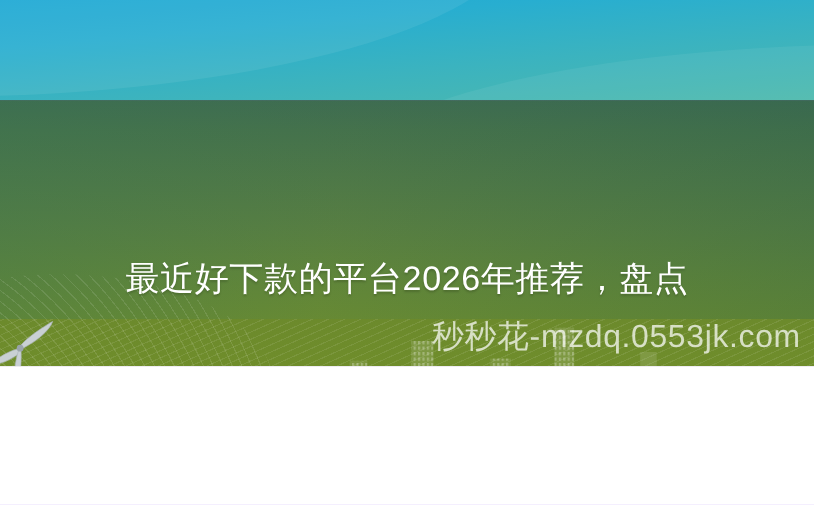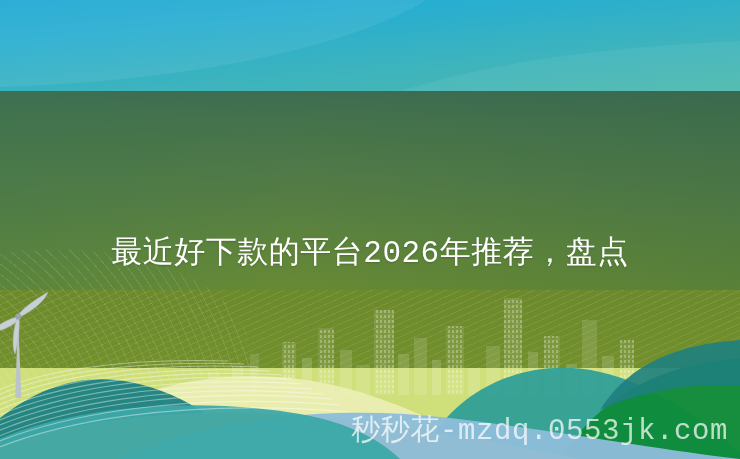--- a/index.html
+++ b/index.html
@@ -2,23 +2,23 @@
 <html lang="zh"><head>
 <meta charset="utf-8">
 <title>banner</title>
 <style>
   html,body{margin:0;padding:0;background:#fff;}
   *{box-sizing:border-box;}
 
   .stage{
     position:relative;
     width:740px;
-    height:459px;
+    height:333px;
     overflow:hidden;
-    font-family:Liberation Mono, monospace;
+    font-family:Liberation Sans, sans-serif;
     background:#8b5cf6;
   }
 
   .band-sky{
     position:absolute;left:0;top:0;width:100%;height:91px;
     background:linear-gradient(175deg,#1ea8d4 0%,#28aed0 28%,#3bb3bf 62%,#4db9ad 100%);
   }
   .band-sky-curve{
     position:absolute;left:-8%;top:-62px;width:72%;height:150px;
     border-radius:0 0 100% 0;

